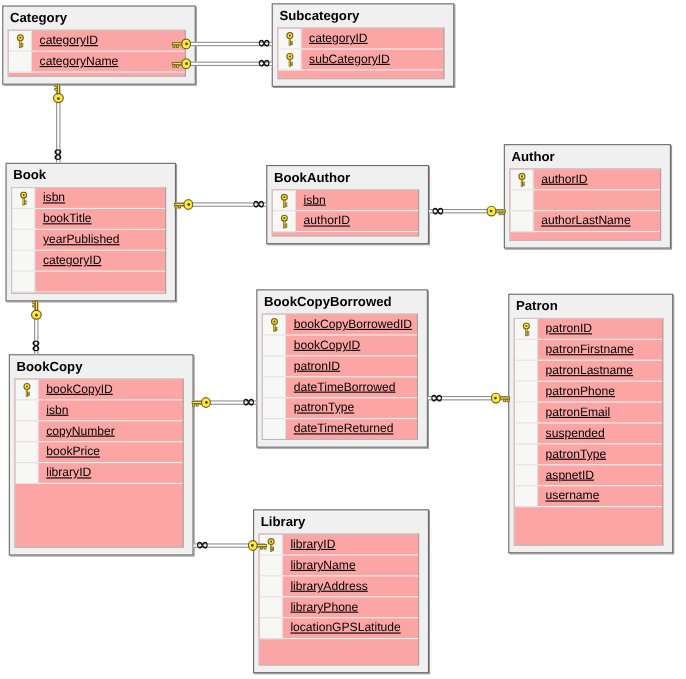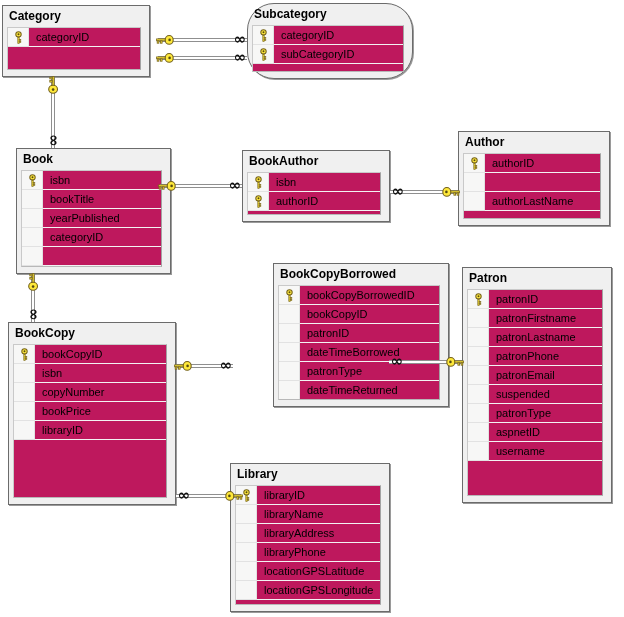--- a/index.html
+++ b/index.html
@@ -2,58 +2,62 @@
 <html><head>
 <meta charset="utf-8">
 <style>
   html,body{margin:0;padding:0;background:#fff;}
   #diagram{position:relative;width:624px;height:617px;background:#ffffff;overflow:hidden;
     font-family:"Liberation Sans",sans-serif;}
   .table-node{position:absolute;background:#f0f0f0;border:1px solid #6b6b6b;
     box-shadow:1px 1px 0 #9a9a9a;box-sizing:border-box;}
   .table-title{font-size:12px;font-weight:bold;color:#000;padding:3px 0 0 6px;white-space:nowrap;
     letter-spacing:0px;}
-  .table-grid{position:absolute;left:4px;right:8px;top:21px;bottom:6px;background:#be185d;
-    border:1px solid #c9c9c9;border-right-color:#a3a3a3;border-bottom-color:#b8b8b8;overflow:hidden;}
+  .table-grid{position:absolute;left:4px;right:8px;top:21px;bottom:6px;background:#fca5a5;
+    border:1px solid #c9c9c9;border-right-color:#a3a3a3;border-bottom-color:#b8b8b8;overflow:hidden;text-decoration:underline;}
   .col-row{display:flex;height:19px;box-sizing:border-box;align-items:stretch;border-bottom:1px solid #f3f3f3;}
   .row-sel{width:21px;flex:0 0 21px;background:#f7f7f6;border-right:1px solid #e2e2e2;border-bottom:1px solid #e2e2e2;
     display:flex;align-items:center;justify-content:center;box-sizing:border-box;margin-bottom:-1px;}
   .col-label{font-size:11px;color:#000;padding-left:7px;display:flex;align-items:center;white-space:nowrap;}
   .rel-line-h{position:absolute;height:2px;background:#fff;border-top:1px solid #8f8f8f;border-bottom:1px solid #8f8f8f;box-sizing:content-box;}
   .rel-line-v{position:absolute;width:2px;background:#fff;border-left:1px solid #8f8f8f;border-right:1px solid #8f8f8f;box-sizing:content-box;}
   .end-icon{position:absolute;width:18px;height:12px;}
   .end-icon svg{display:block;}
   .end-icon.flip{transform:scaleX(-1);}
   .end-icon.up{transform:rotate(90deg);}
   .inf{position:absolute;width:14px;font-size:15px;font-weight:bold;color:#101010;line-height:11px;height:11px;
     text-align:center;font-family:"DejaVu Sans",sans-serif;}
   .inf.vert{transform:rotate(90deg);}
 </style>
 </head>
 <body>
 
 <div id="diagram">
-    <div class="table-node" style="left: 2px; top: 5px; width: 148px; height: 72px;">
+    <div class="table-node" style="left: 2px; top: 5px; width: 176px; height: 72px;">
       <div class="table-title">Category</div>
       <div class="table-grid">
         <div class="col-row">
           <div class="row-sel">
             <svg viewBox="0 0 9 14" width="9" height="13">
  <circle cx="4.5" cy="3.6" r="2.9" fill="#ffe93a" stroke="#74621c" stroke-width="1.1"></circle>
  <circle cx="4.5" cy="3.6" r="1.05" fill="#574b10"></circle>
  <rect x="3.75" y="6.4" width="1.5" height="7" fill="#ffe93a" stroke="#74621c" stroke-width="0.7"></rect>
  <rect x="5.1" y="9.2" width="1.9" height="1.1" fill="#ffe93a" stroke="#74621c" stroke-width="0.7"></rect>
  <rect x="5.1" y="11.4" width="1.9" height="1.1" fill="#ffe93a" stroke="#74621c" stroke-width="0.7"></rect>
 </svg>
           </div>
           <div class="col-label">categoryID</div>
         </div>
-      </div>
-    </div>
-    <div class="table-node" style="left: 247px; top: 3px; width: 166px; height: 76px; border-radius: 27px;">
+        <div class="col-row">
+          <div class="row-sel"></div>
+          <div class="col-label">categoryName</div>
+        </div>
+      </div>
+    </div>
+    <div class="table-node" style="left: 247px; top: 3px; width: 166px; height: 76px;">
       <div class="table-title">Subcategory</div>
       <div class="table-grid">
         <div class="col-row">
           <div class="row-sel">
             <svg viewBox="0 0 9 14" width="9" height="13">
  <circle cx="4.5" cy="3.6" r="2.9" fill="#ffe93a" stroke="#74621c" stroke-width="1.1"></circle>
  <circle cx="4.5" cy="3.6" r="1.05" fill="#574b10"></circle>
  <rect x="3.75" y="6.4" width="1.5" height="7" fill="#ffe93a" stroke="#74621c" stroke-width="0.7"></rect>
  <rect x="5.1" y="9.2" width="1.9" height="1.1" fill="#ffe93a" stroke="#74621c" stroke-width="0.7"></rect>
  <rect x="5.1" y="11.4" width="1.9" height="1.1" fill="#ffe93a" stroke="#74621c" stroke-width="0.7"></rect>
@@ -68,21 +72,21 @@
  <circle cx="4.5" cy="3.6" r="1.05" fill="#574b10"></circle>
  <rect x="3.75" y="6.4" width="1.5" height="7" fill="#ffe93a" stroke="#74621c" stroke-width="0.7"></rect>
  <rect x="5.1" y="9.2" width="1.9" height="1.1" fill="#ffe93a" stroke="#74621c" stroke-width="0.7"></rect>
  <rect x="5.1" y="11.4" width="1.9" height="1.1" fill="#ffe93a" stroke="#74621c" stroke-width="0.7"></rect>
 </svg>
           </div>
           <div class="col-label">subCategoryID</div>
         </div>
       </div>
     </div>
-    <div class="table-node" style="left: 5px; top: 148px; width: 155px; height: 126px; margin-left: 11px;">
+    <div class="table-node" style="left: 5px; top: 148px; width: 155px; height: 126px;">
       <div class="table-title">Book</div>
       <div class="table-grid">
         <div class="col-row">
           <div class="row-sel">
             <svg viewBox="0 0 9 14" width="9" height="13">
  <circle cx="4.5" cy="3.6" r="2.9" fill="#ffe93a" stroke="#74621c" stroke-width="1.1"></circle>
  <circle cx="4.5" cy="3.6" r="1.05" fill="#574b10"></circle>
  <rect x="3.75" y="6.4" width="1.5" height="7" fill="#ffe93a" stroke="#74621c" stroke-width="0.7"></rect>
  <rect x="5.1" y="9.2" width="1.9" height="1.1" fill="#ffe93a" stroke="#74621c" stroke-width="0.7"></rect>
  <rect x="5.1" y="11.4" width="1.9" height="1.1" fill="#ffe93a" stroke="#74621c" stroke-width="0.7"></rect>
@@ -153,21 +157,21 @@
         </div>
         <div class="col-row">
           <div class="row-sel"></div>
         </div>
         <div class="col-row">
           <div class="row-sel"></div>
           <div class="col-label">authorLastName</div>
         </div>
       </div>
     </div>
-    <div class="table-node" style="left: 233px; top: 263px; width: 176px; height: 144px; margin-left: 40px;">
+    <div class="table-node" style="left: 233px; top: 263px; width: 156px; height: 144px;">
       <div class="table-title">BookCopyBorrowed</div>
       <div class="table-grid">
         <div class="col-row">
           <div class="row-sel">
             <svg viewBox="0 0 9 14" width="9" height="13">
  <circle cx="4.5" cy="3.6" r="2.9" fill="#ffe93a" stroke="#74621c" stroke-width="1.1"></circle>
  <circle cx="4.5" cy="3.6" r="1.05" fill="#574b10"></circle>
  <rect x="3.75" y="6.4" width="1.5" height="7" fill="#ffe93a" stroke="#74621c" stroke-width="0.7"></rect>
  <rect x="5.1" y="9.2" width="1.9" height="1.1" fill="#ffe93a" stroke="#74621c" stroke-width="0.7"></rect>
  <rect x="5.1" y="11.4" width="1.9" height="1.1" fill="#ffe93a" stroke="#74621c" stroke-width="0.7"></rect>
@@ -302,24 +306,20 @@
           <div class="row-sel"></div>
           <div class="col-label">libraryAddress</div>
         </div>
         <div class="col-row">
           <div class="row-sel"></div>
           <div class="col-label">libraryPhone</div>
         </div>
         <div class="col-row">
           <div class="row-sel"></div>
           <div class="col-label">locationGPSLatitude</div>
-        </div>
-        <div class="col-row">
-          <div class="row-sel"></div>
-          <div class="col-label">locationGPSLongitude</div>
         </div>
       </div>
     </div>
     <div class="rel-line-h" style="left: 158px; top: 38px; width: 89px;"></div>
     <div class="end-icon" style="left: 156px; top: 34px;">
       <svg viewBox="0 0 18 12" width="18" height="12">
  <rect x="0.6" y="4.9" width="10" height="1.9" fill="#ffe93a" stroke="#74621c" stroke-width="0.8"></rect>
  <rect x="1.2" y="6.8" width="1.7" height="2.4" fill="#ffe93a" stroke="#74621c" stroke-width="0.8"></rect>
  <rect x="4.4" y="6.8" width="1.7" height="2.4" fill="#ffe93a" stroke="#74621c" stroke-width="0.8"></rect>
  <ellipse cx="13.2" cy="5.9" rx="4" ry="4.4" fill="#ffe93a" stroke="#74621c" stroke-width="1.1"></ellipse>

